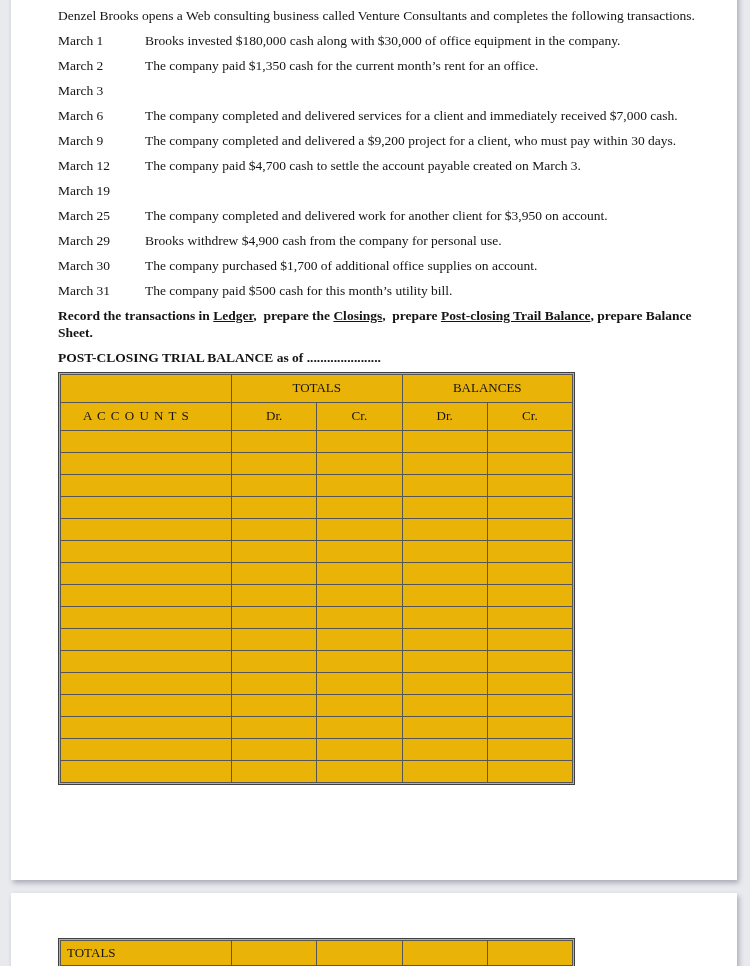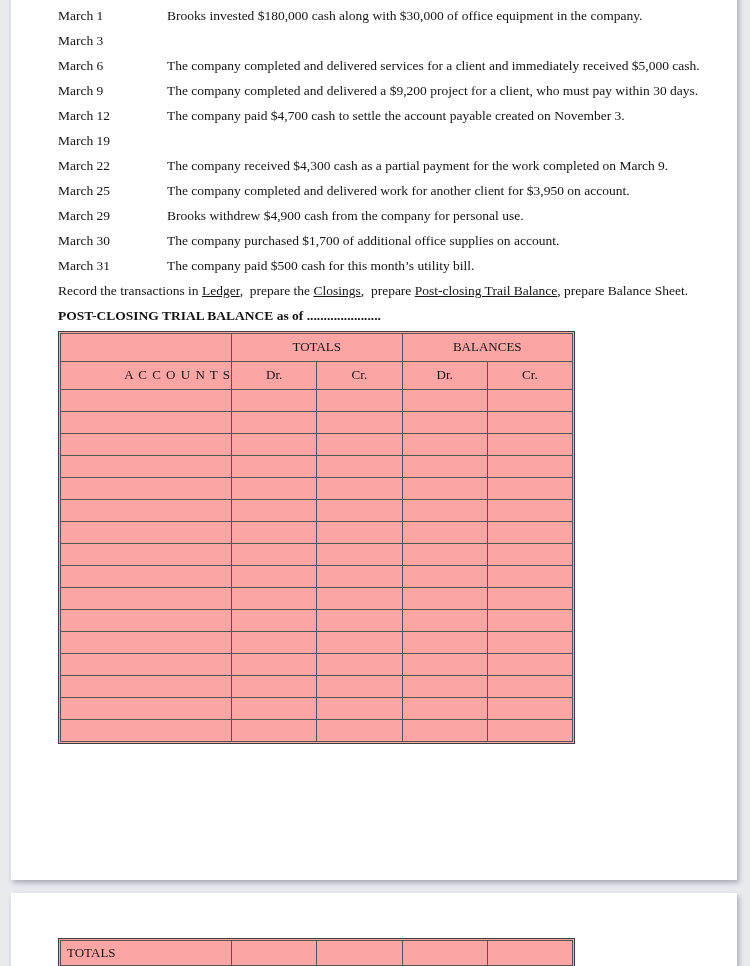--- a/index.html
+++ b/index.html
@@ -27,100 +27,101 @@
   .page1 { top: -8px; height: 888px; }
   .page2 { top: 893px; height: 90px; }
   .content {
     padding: 16px 30px 0 47px;
     font-size: 13.5px;
     line-height: 16.5px;
   }
   .intro { margin: 0 0 8.5px 0; }
   .txn { display: flex; margin: 0 0 8.5px 0; }
   .txn-date { width: 87px; flex: none; }
-  .txn-desc { width: 545px; margin-left: 22px; }
+  .txn-desc { width: 545px; }
   .instructions {
     margin: 0 0 8.5px 0;
-    font-weight: normal;
+    font-weight: bold;
     white-space: pre-wrap;
     width: 100%;
   }
   .instructions .ul { text-decoration: underline; }
   .tb-title {
     margin: 0 0 6px 0;
     font-weight: bold;
   }
   .tblwrap {
     border: 1px solid #3f3f3f;
     padding: 1px;
     width: 517px;
     box-sizing: border-box;
-    background: #fca5a5;
+    background: #eab308;
   }
   table.tb {
     border-collapse: collapse;
     width: 100%;
     table-layout: fixed;
     font-size: 13px;
   }
   table.tb td {
     border: 1px solid #565656;
     padding: 0;
     vertical-align: middle;
     overflow: hidden;
   }
   .r1 td, .r2 td { height: 27px; text-align: center; }
   .r2 td.acc {
-    text-align: right;
+    text-align: left;
     padding-left: 22px;
     letter-spacing: 1px;
   }
   tr.er td { height: 21px; }
   .t2wrap { margin: 45px 0 0 47px; }
   .t2wrap td { height: 24px; }
   .t2wrap td.lbl {
     text-align: left;
     padding-left: 6px;
   }
 </style>
 </head>
 <body>
 
 <div class="canvas">
 
   <div class="page page1">
     <div class="content">
 
+      <p class="intro">Denzel Brooks opens a Web consulting business called Venture Consultants and completes the following transactions.</p>
 
       <div>
         <div class="txn">
           <span class="txn-date">March 1</span>
           <span class="txn-desc">Brooks invested $180,000 cash along with $30,000 of office equipment in the company.</span>
         </div>
         <div class="txn">
+          <span class="txn-date">March 2</span>
+          <span class="txn-desc">The company paid $1,350 cash for the current month’s rent for an office.</span>
+        </div>
+        <div class="txn">
           <span class="txn-date">March 3</span>
         </div>
         <div class="txn">
           <span class="txn-date">March 6</span>
-          <span class="txn-desc">The company completed and delivered services for a client and immediately received $5,000 cash.</span>
+          <span class="txn-desc">The company completed and delivered services for a client and immediately received $7,000 cash.</span>
         </div>
         <div class="txn">
           <span class="txn-date">March 9</span>
           <span class="txn-desc">The company completed and delivered a $9,200 project for a client, who must pay within 30 days.</span>
         </div>
         <div class="txn">
           <span class="txn-date">March 12</span>
-          <span class="txn-desc">The company paid $4,700 cash to settle the account payable created on November 3.</span>
+          <span class="txn-desc">The company paid $4,700 cash to settle the account payable created on March 3.</span>
         </div>
         <div class="txn">
           <span class="txn-date">March 19</span>
-        </div>
-        <div class="txn">
-          <span class="txn-date">March 22</span>
-          <span class="txn-desc">The company received $4,300 cash as a partial payment for the work completed on March 9.</span>
         </div>
         <div class="txn">
           <span class="txn-date">March 25</span>
           <span class="txn-desc">The company completed and delivered work for another client for $3,950 on account.</span>
         </div>
         <div class="txn">
           <span class="txn-date">March 29</span>
           <span class="txn-desc">Brooks withdrew $4,900 cash from the company for personal use.</span>
         </div>
         <div class="txn">

